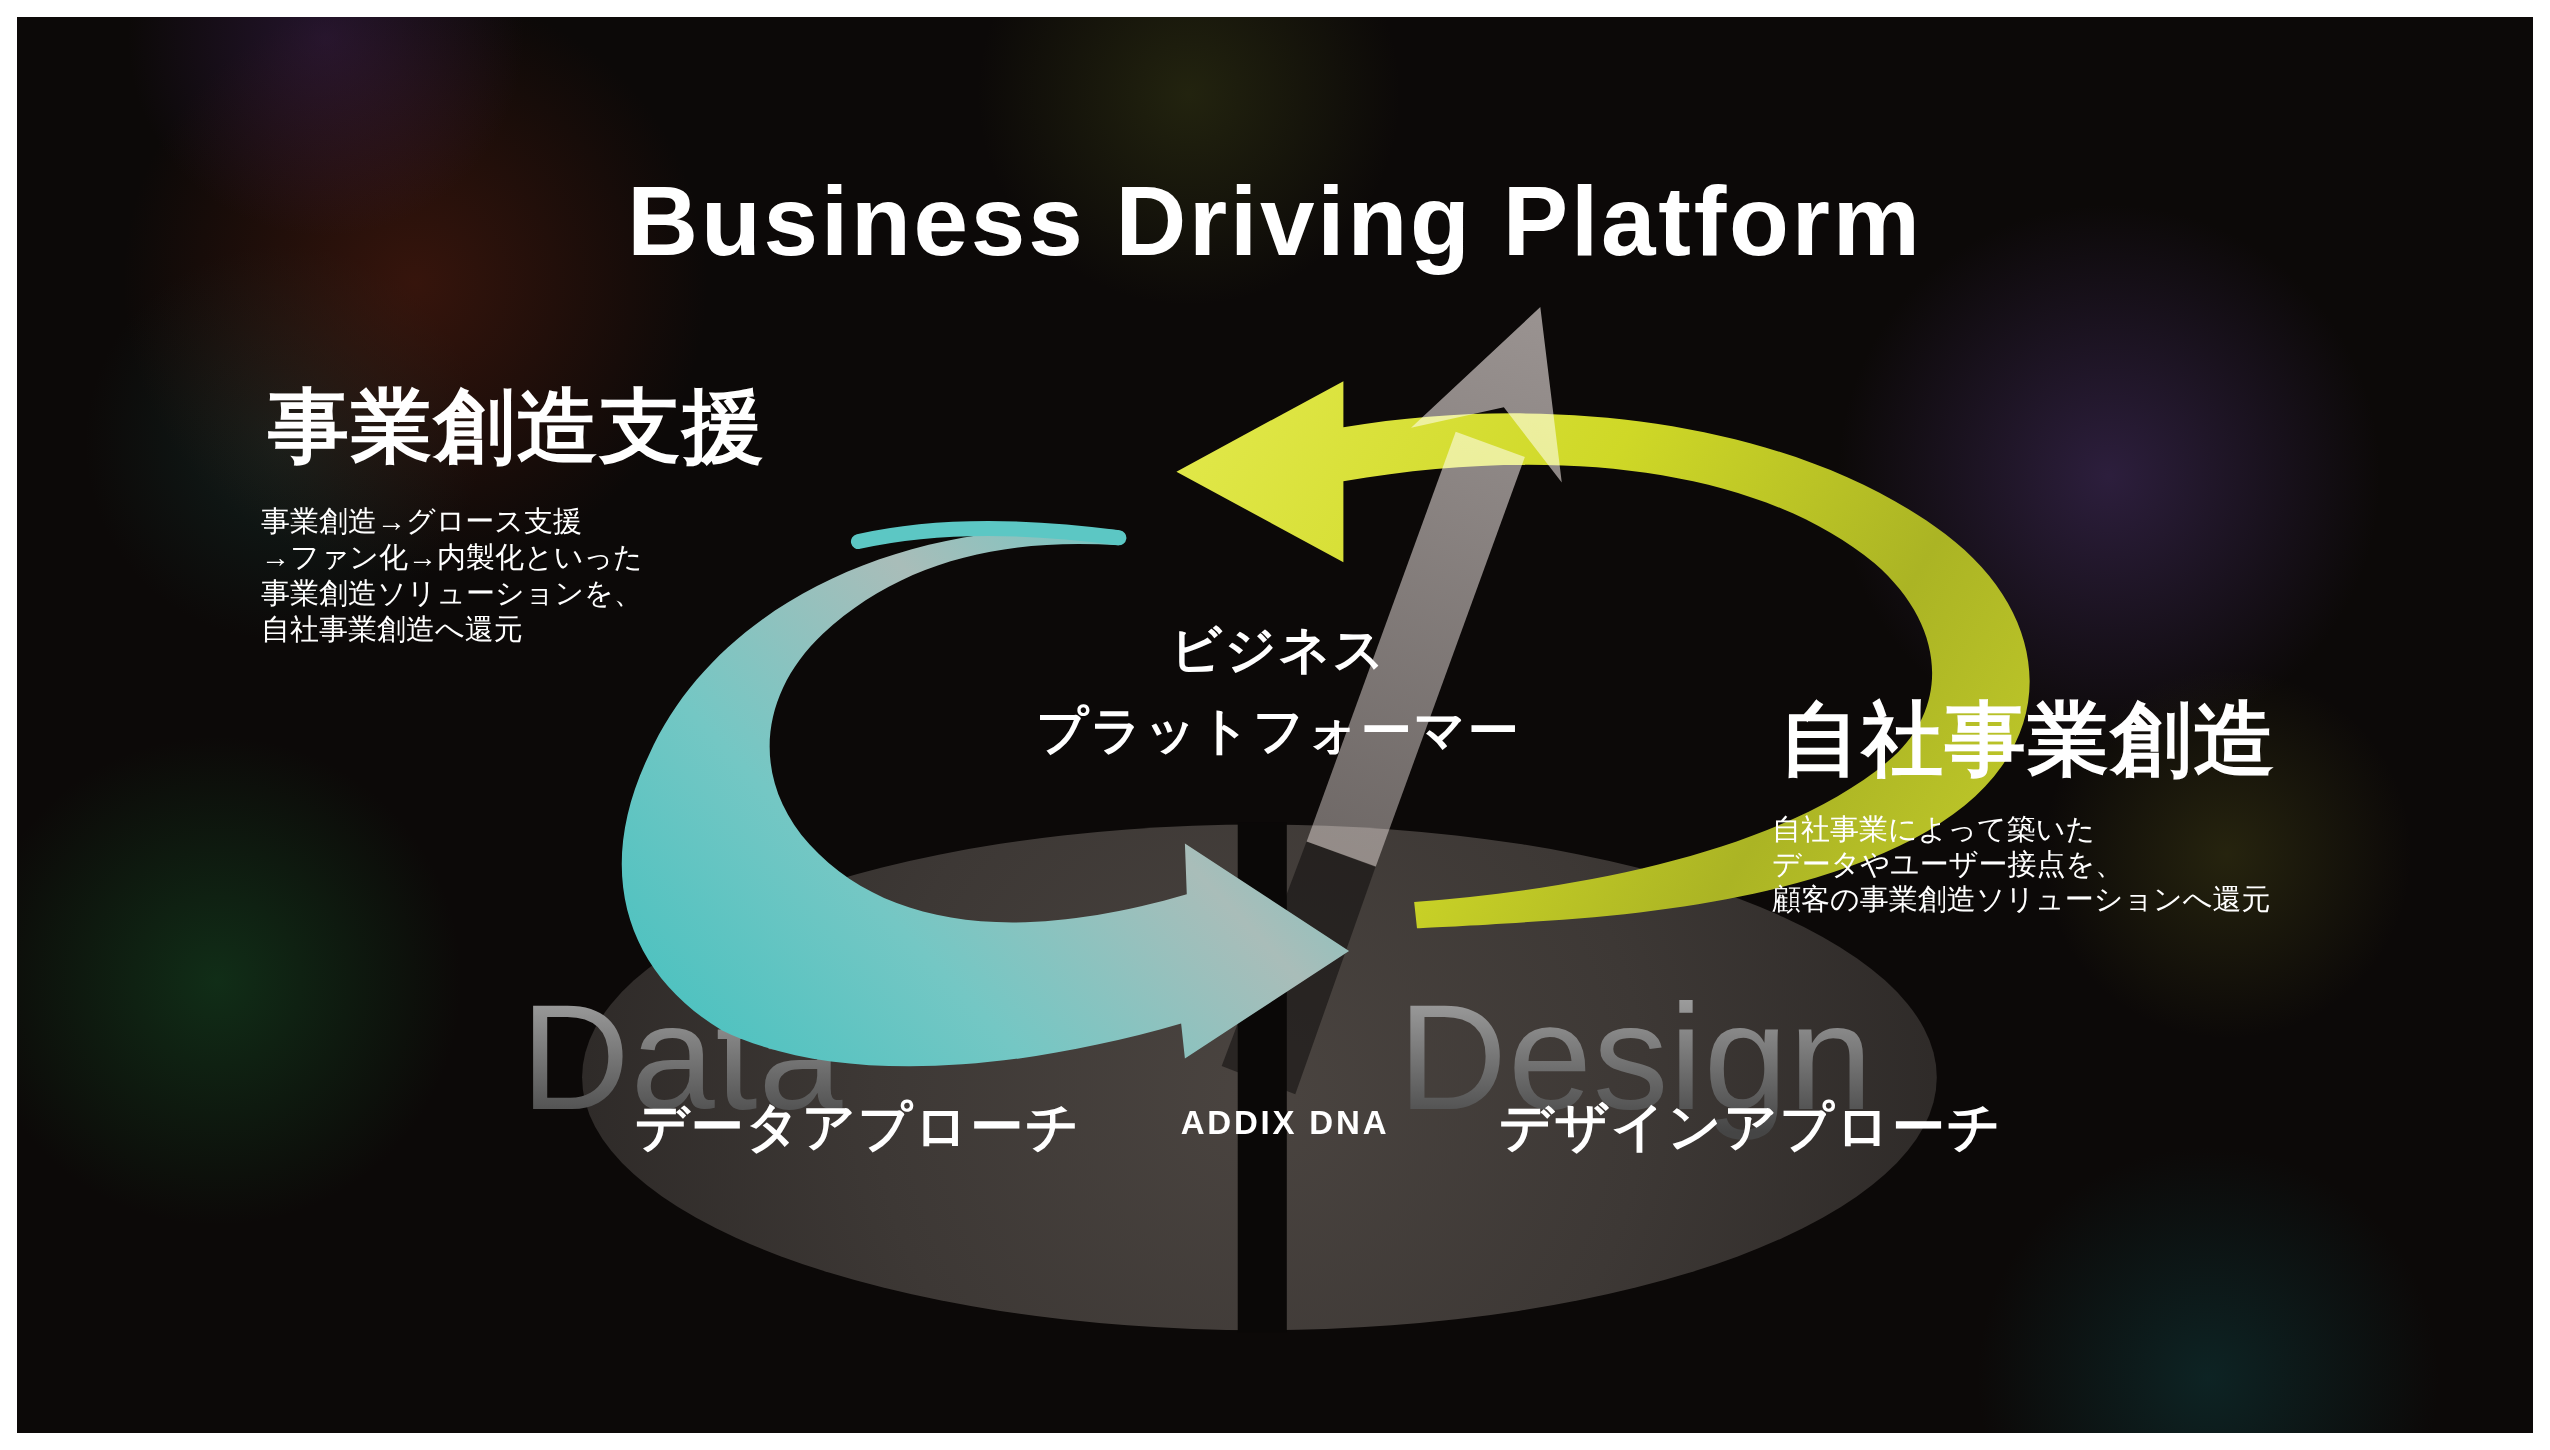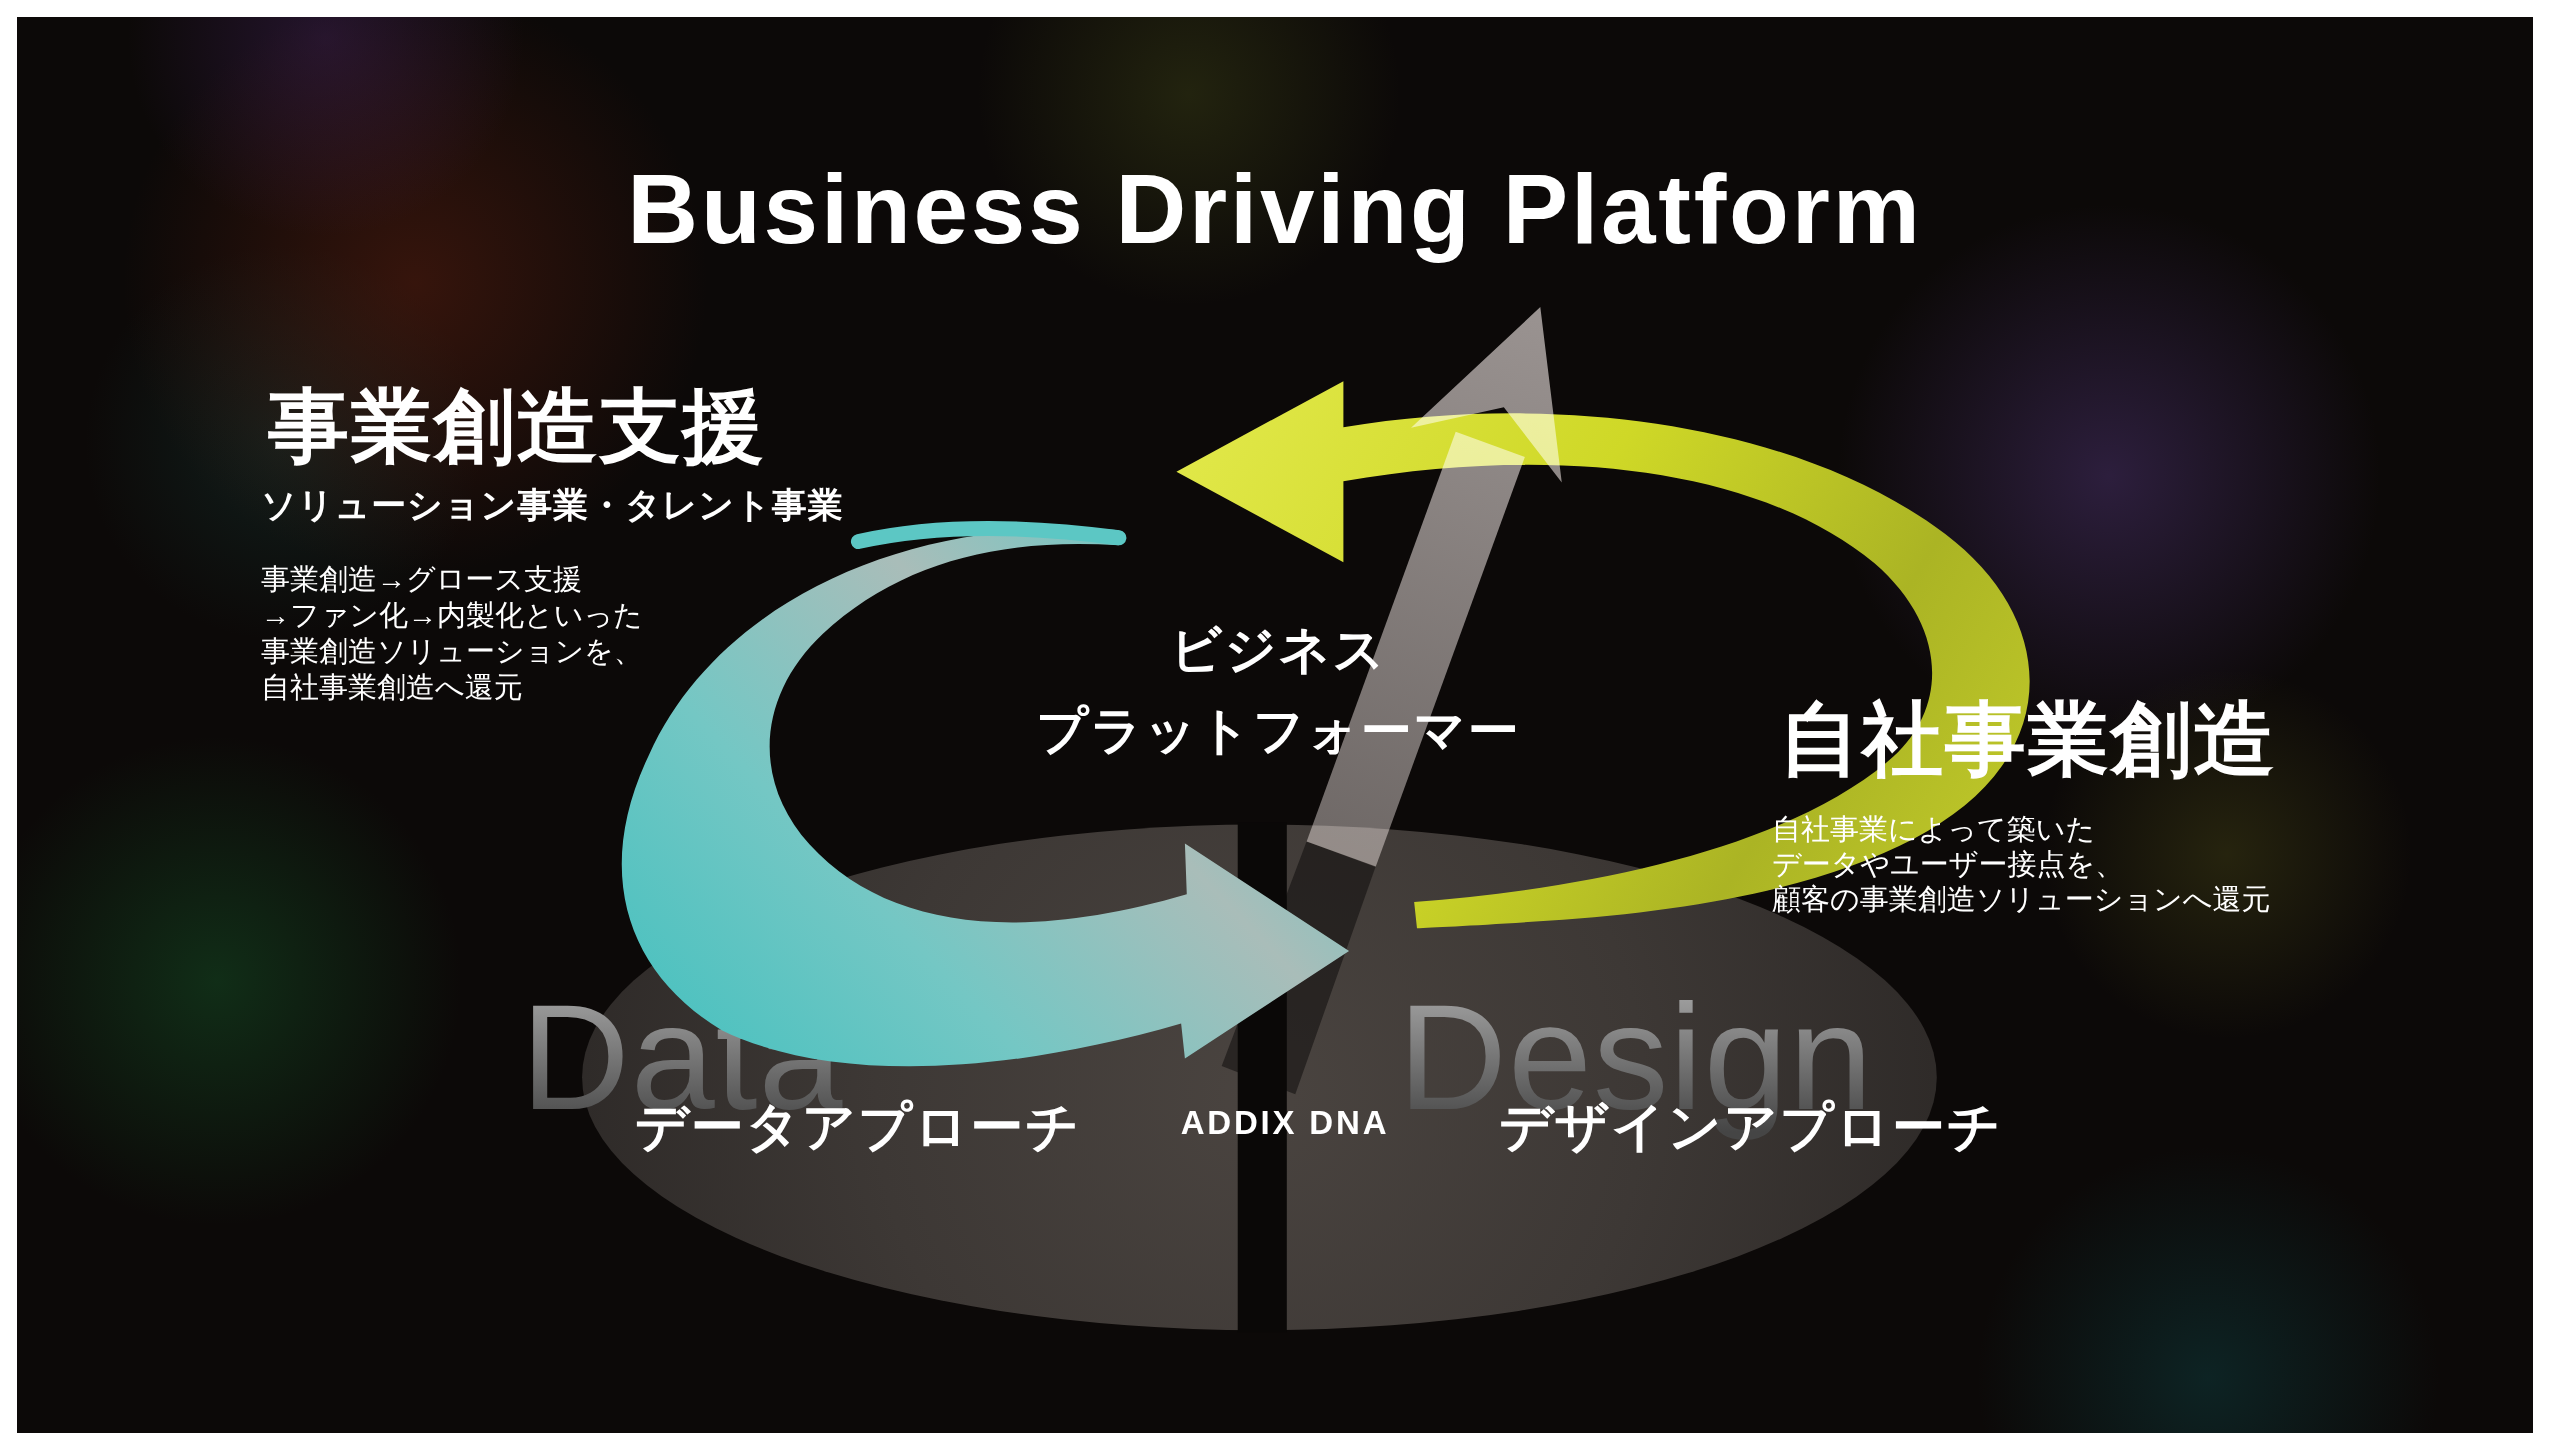--- a/index.html
+++ b/index.html
@@ -17,21 +17,21 @@
       radial-gradient(circle 283px at 283px 443px, rgba(30,85,78,0.28),  transparent 70%),
       radial-gradient(circle 377px at 2109px 476px,rgba(84,56,125,0.45), transparent 72%),
       radial-gradient(circle 340px at 217px 981px,rgba(24,105,48,0.38), transparent 72%),
       radial-gradient(circle 264px at 2227px 854px,rgba(130,130,36,0.22),transparent 70%),
       radial-gradient(circle 321px at 2208px 1378px,rgba(16,96,100,0.30),transparent 72%),
       #0c0908;
   }
   .scene-svg{position:absolute;left:0;top:0;z-index:1;}
   .txt{position:absolute;color:#ffffff;z-index:2;}
   .page-title{
-    left:0;top:160px;width:2550px;text-align:center;
+    left:0;top:172px;width:2550px;text-align:center;
     font-size:98px;font-weight:bold;letter-spacing:2.8px;line-height:1;
   }
   .block{position:absolute;z-index:2;color:#fff;}
   .block-left{left:261px;top:379px;}
   .block-right{left:1772px;top:692px;}
   .block h2{
     margin:7px;font-size:81px;font-weight:bold;line-height:1;letter-spacing:1.9px;color:#fff;
   }
   .block .sub{
     margin:18px 0 0 0;font-size:35px;font-weight:bold;letter-spacing:0.9px;line-height:1.15;color:#fff;
@@ -127,21 +127,20 @@
     <g style="mix-blend-mode:screen" transform="translate(40 0) rotate(20 1420 800)">
       <rect x="1381" y="450" width="78" height="462" fill="url(#gGray)"></rect>
       <polygon points="1420,295 1505,462 1420,408 1335,462" fill="url(#gGray)"></polygon>
     </g>
   </svg>
 
   <div class="txt page-title">Business Driving Platform</div>
 
   <div class="block block-left">
     <h2>事業創造支援</h2>
-    <div class="sub">ソリューション事業・タレント事業</div>
     <div class="body">
       <div>事業創造→グロース支援</div>
       <div>→ファン化→内製化といった</div>
       <div>事業創造ソリューションを、</div>
       <div>自社事業創造へ還元</div>
     </div>
   </div>
 
   <div class="center-block">
     <div>ビジネス</div>

